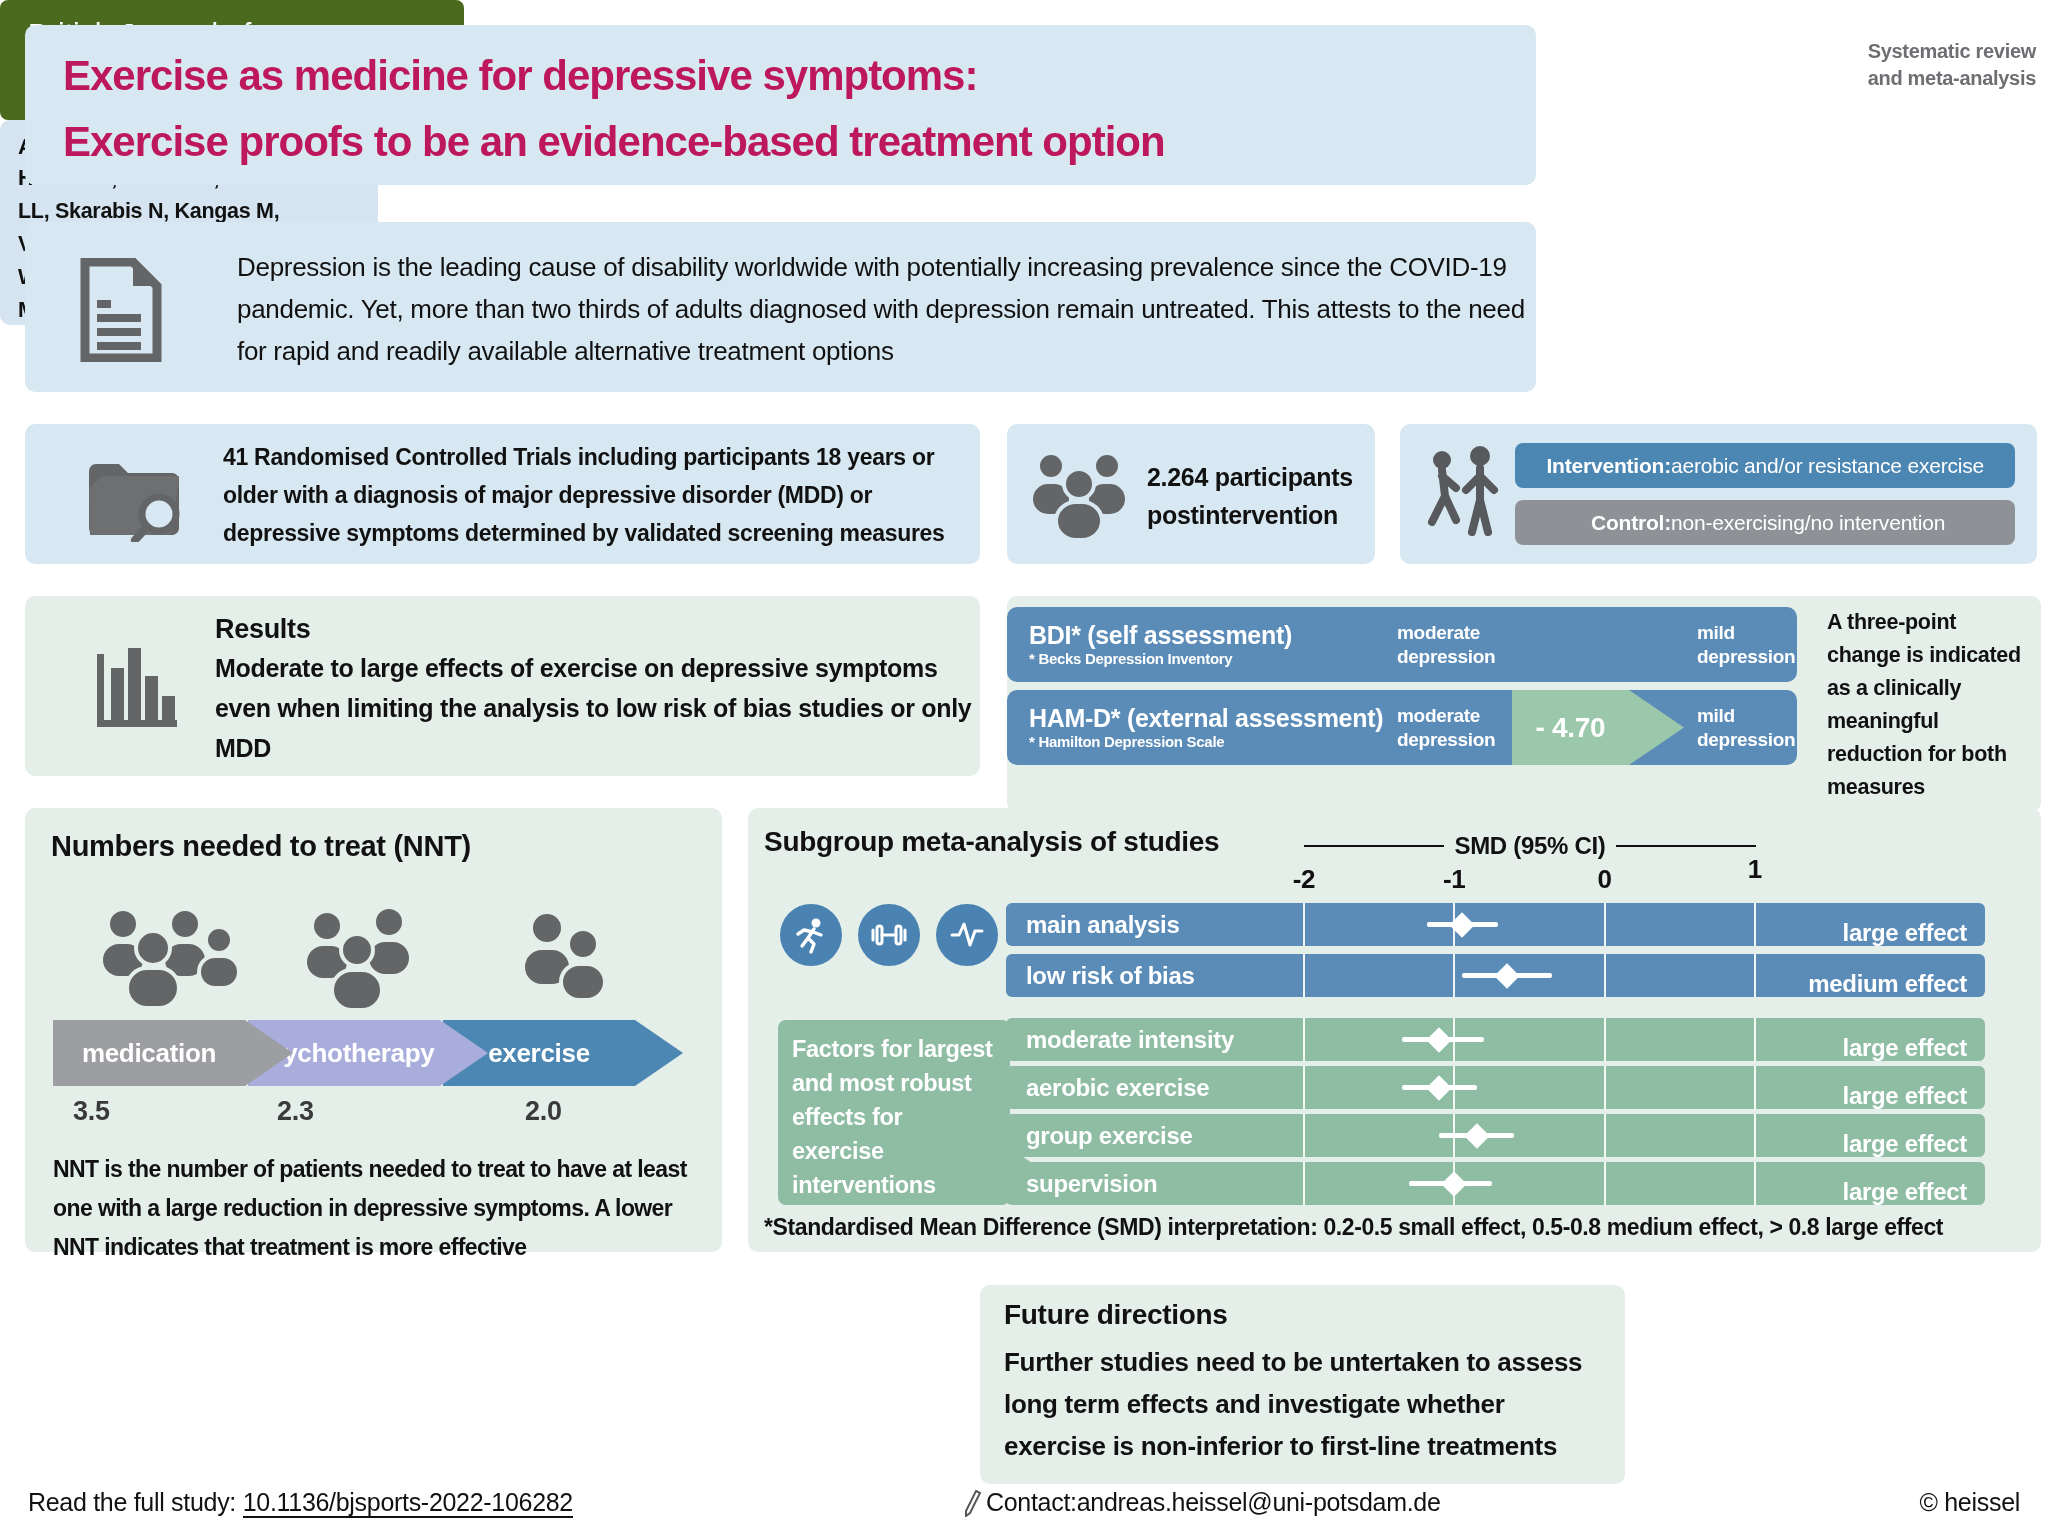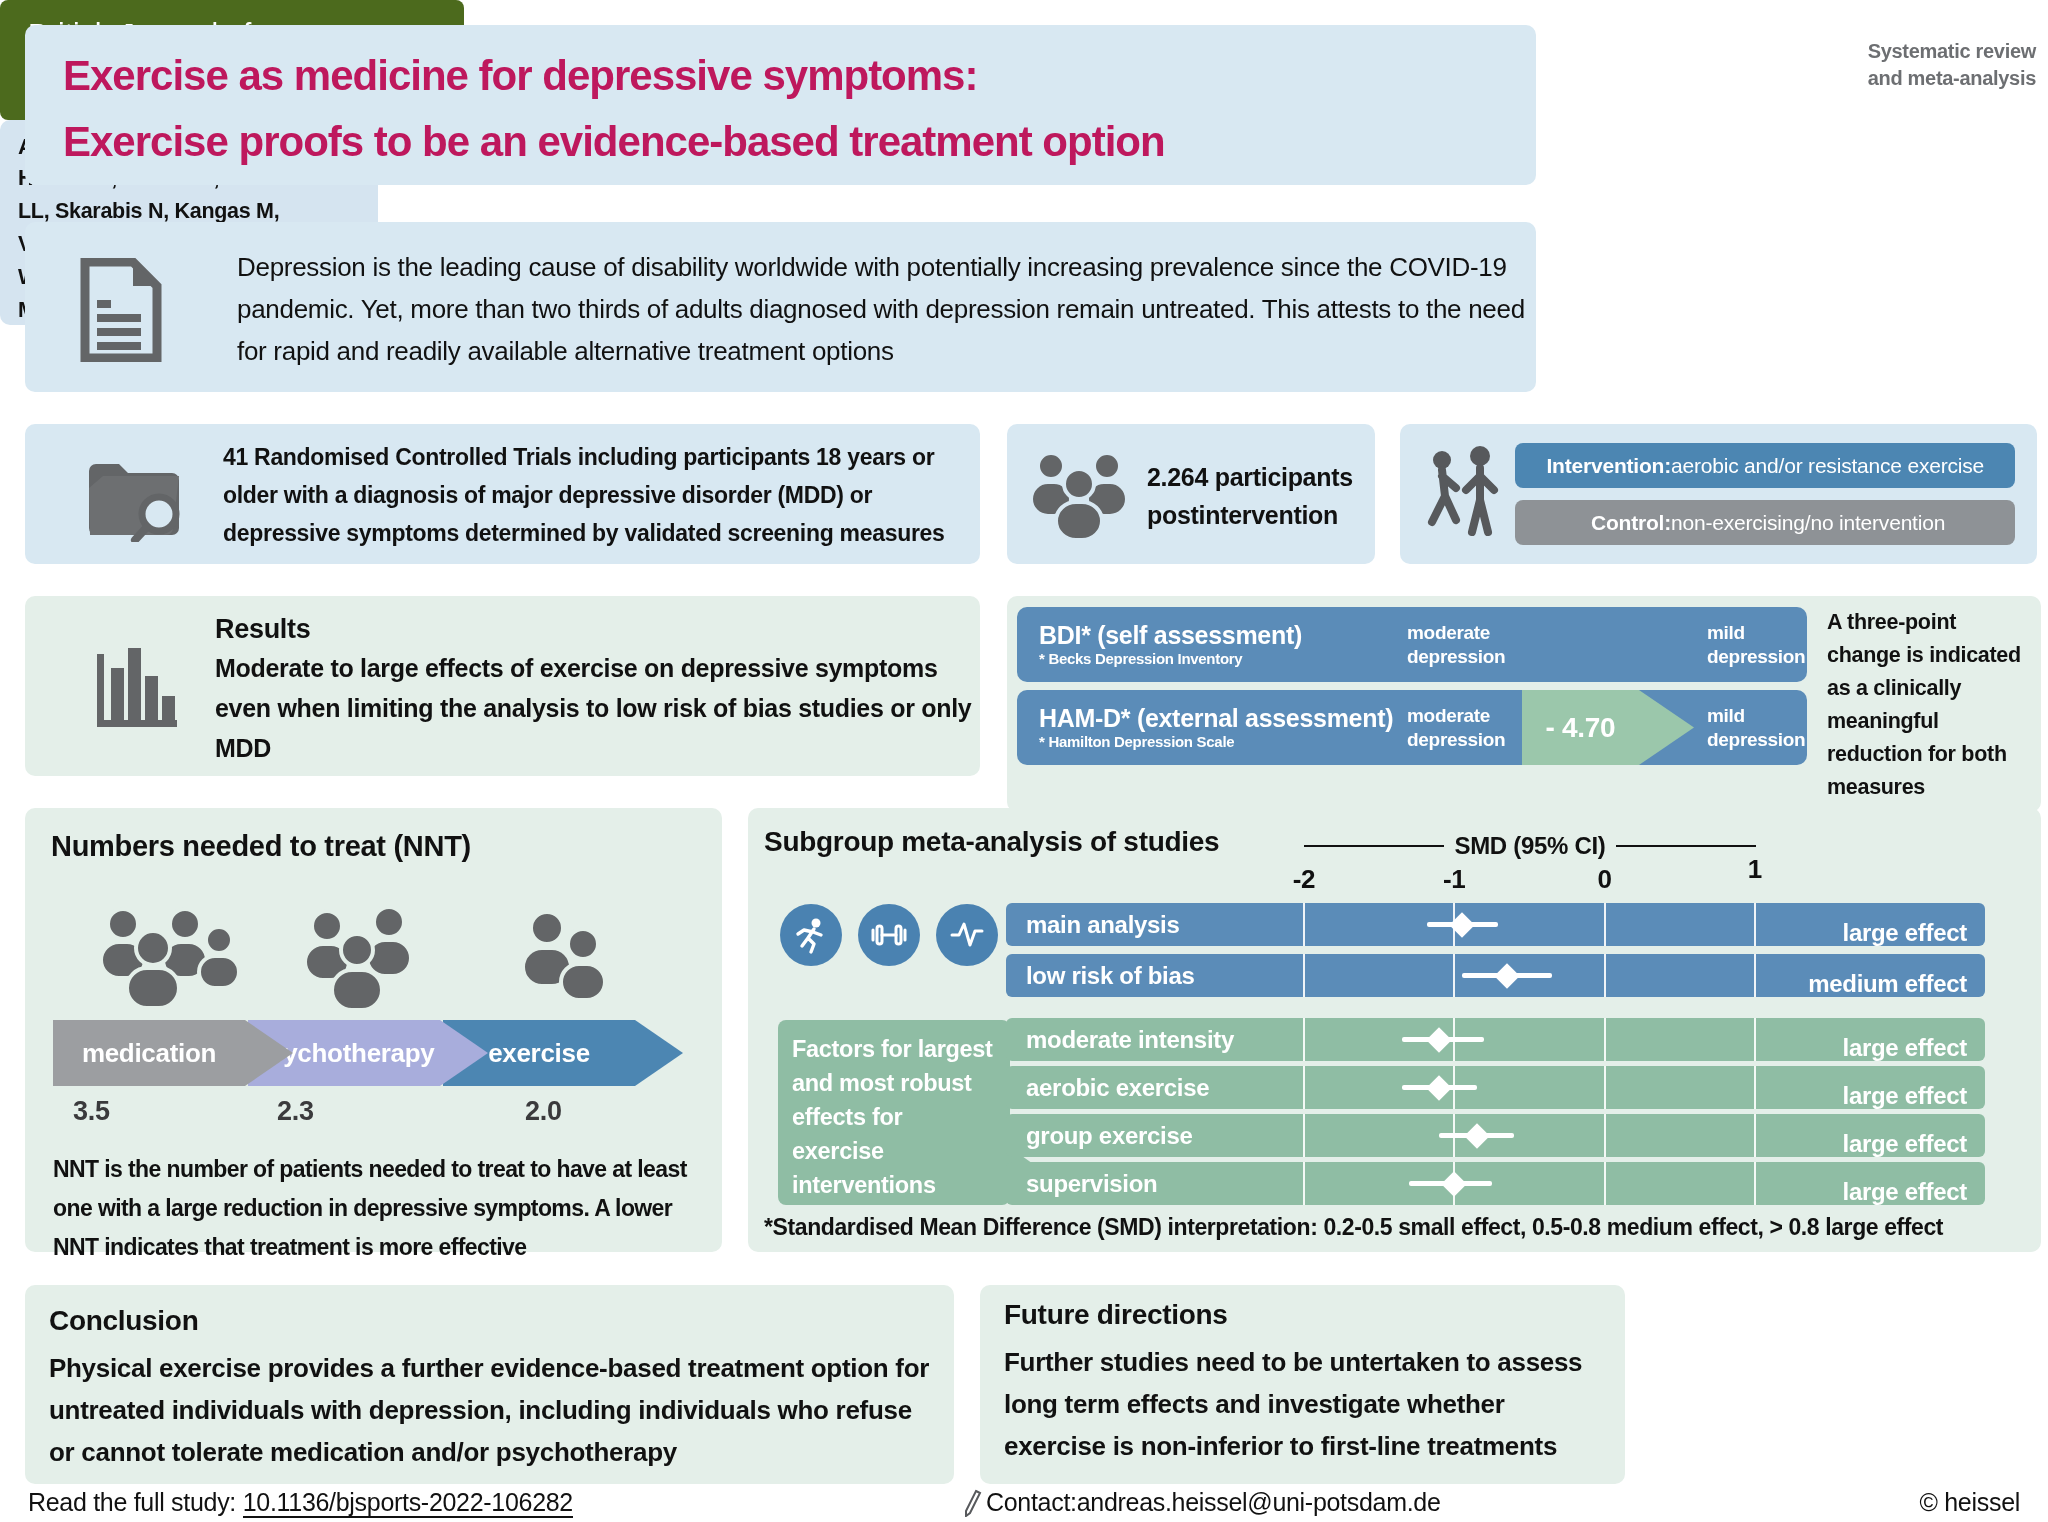--- a/index.html
+++ b/index.html
@@ -43,21 +43,21 @@
   .pill-label { font-weight:bold; width:140px; flex:0 0 140px;text-align:right; }
 
   
   .results-box { left:25px; top:596px; width:955px; height:180px; }
   .results-icon { position:absolute; left:62px; top:44px; }
   .results-texts { position:absolute; left:190px; top:14px; width:760px; }
   .results-heading { font-size:27px; font-weight:bold; line-height:38px; }
   .results-body { font-size:25px; font-weight:bold; line-height:40px; }
 
   
-  .measures-box { left:1007px; top:596px; width:1034px; height:216px; padding:11px 0 0 10px; }
+  .measures-box { left:1007px; top:596px; width:1034px; height:216px; padding:11px 0 0 0; }
   .m-row { position:relative; width:790px; height:75px; background:#5b8cb8; border-radius:10px; margin-bottom:8px; color:#fff; }
   .m-name { position:absolute; left:22px; top:0; height:100%; width:360px; display:flex; flex-direction:column; justify-content:center; }
   .m-name-main { font-size:25px; font-weight:bold; line-height:27px; }
   .m-name-sub { font-size:15px; font-weight:bold; line-height:19px; }
   .m-from { position:absolute; left:390px; top:0; height:100%; width:115px; display:flex; align-items:center; font-size:19px; font-weight:bold; line-height:24px; }
   .m-arrow { position:absolute; left:505px; top:0; height:100%; width:172px; background:#9bc7ab;
              clip-path:polygon(0 0, 68% 0, 100% 50%, 68% 100%, 0 100%); display:flex; align-items:center; }
   .m-arrow span { width:68%; text-align:center; font-size:28px; font-weight:bold; }
   .m-to { position:absolute; left:690px; top:0; height:100%; width:100px; display:flex; align-items:center; font-size:19px; font-weight:bold; line-height:24px; }
   .m-note { position:absolute; left:820px; top:10px; width:205px; font-size:21.5px; font-weight:bold; line-height:33px; color:#111; }
@@ -416,24 +416,20 @@
           <div class="gl" style="left: calc(76.49% - 1px);"></div>
           <span class="rlabel">supervision</span>
           <span class="reffect">large effect</span>
           <div class="ci" style="left: 41.185%; width: 8.4425%;"></div>
           <div class="dia" style="left: 45.79%;"></div>
         </div>
       </div>
     <div class="sg-footnote">*Standardised Mean Difference (SMD) interpretation: 0.2-0.5 small effect, 0.5-0.8 medium effect, &gt; 0.8 large effect</div>
   </div>
 
-  <div class="panel bg-mint conclusion-box">
-    <div class="sec-heading">Conclusion</div>
-    <div class="sec-body">Physical exercise provides a further evidence-based treatment option for untreated individuals with depression, including individuals who refuse or cannot tolerate medication and/or psychotherapy</div>
-  </div>
 
   <div class="panel bg-mint future-box">
     <div class="sec-heading">Future directions</div>
     <div class="sec-body">Further studies need to be untertaken to assess long term effects and investigate whether exercise is non-inferior to first-line treatments</div>
   </div>
 
   <div class="authors-box">
     <div class="authors-heading">Authors</div>
     <div class="authors-names">Heissel A, Heinen D, Brokmeier LL, Skarabis N, Kangas M, Vancampfort D, Stubbs B, Firth J, Ward PB, Rosenbaum S, Hallgren M, Schuch F</div>
   </div>

